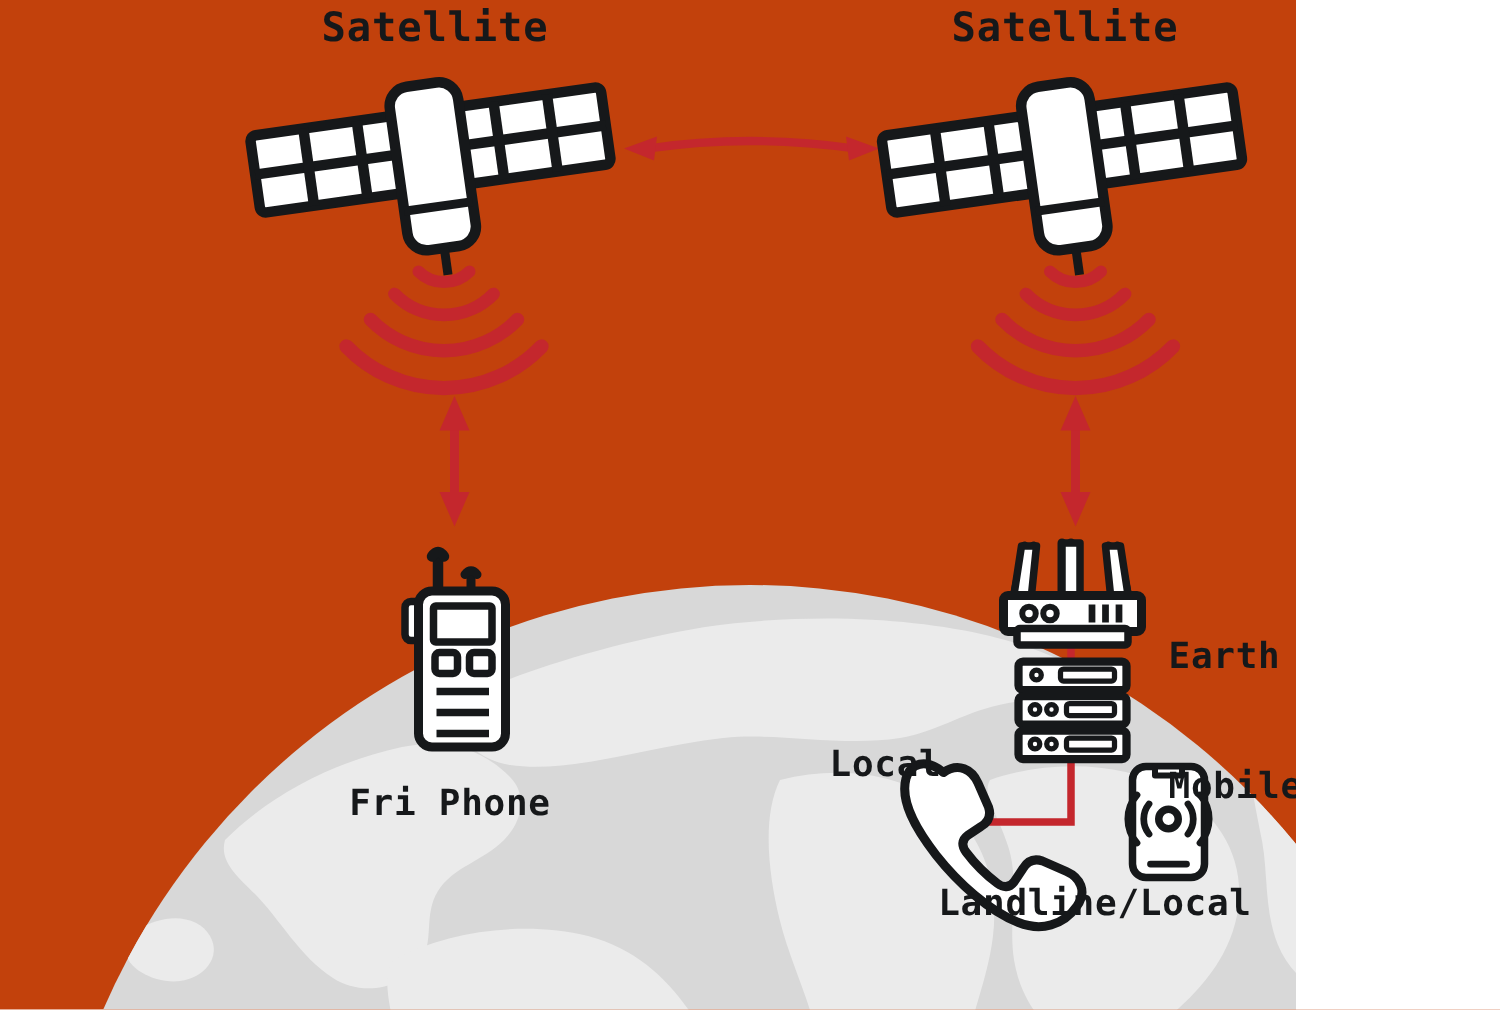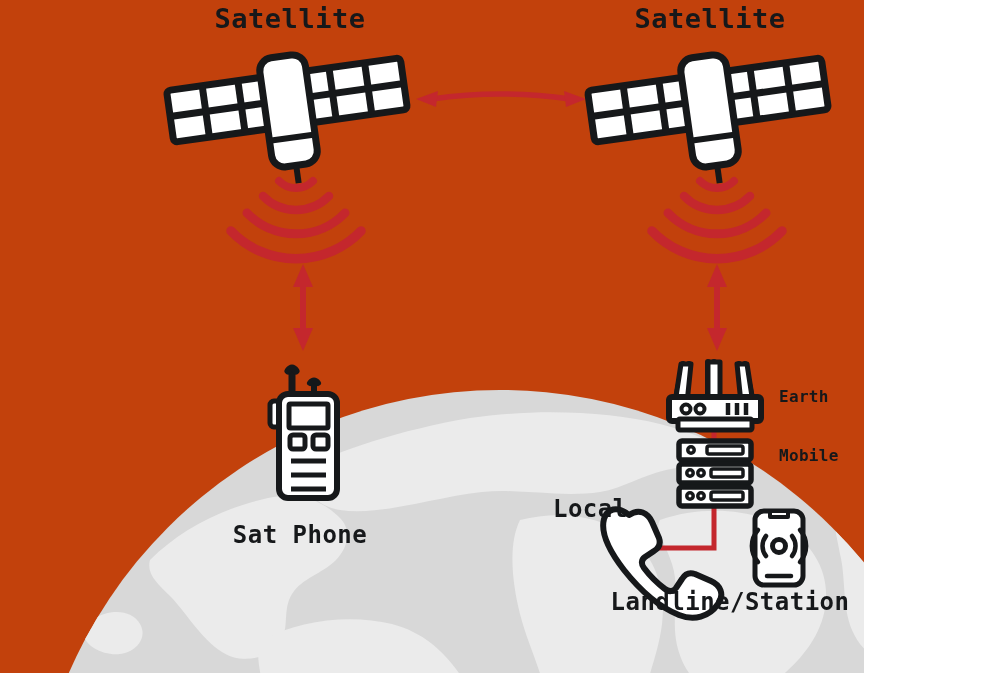--- a/index.html
+++ b/index.html
@@ -29,21 +29,21 @@
     font-family: "DejaVu Sans Mono", monospace;
     font-weight: bold;
     color: #16181a;
     white-space: pre;
     letter-spacing: 0.02em;
     line-height: 1.22;
   }
   .lbl-sat-left  { left: 0;   top: 3px;   width: 580px; text-align: center; font-size: 27px; }
   .lbl-sat-right { left: 420px; top: 3px; width: 580px; text-align: center; font-size: 27px; }
   .lbl-satphone  { left: 180px; top: 521px; width: 240px; text-align: center; font-size: 24px; }
-  .lbl-earth     { left: 779px; top: 348px; font-size: 16px; }
+  .lbl-earth     { left: 779px; top: 364px; font-size: 24px; }
   .lbl-local     { left: 553px; top: 436px; font-size: 24px; text-align: right; }
   .lbl-landline  { left: 555px; top: 588px; width: 350px; text-align: center; font-size: 24px; }
 </style>
 </head>
 <body>
 
 <div id="canvas">
 
   <svg id="scene" viewBox="0 0 1000 673" xmlns="http://www.w3.org/2000/svg">
 
@@ -261,26 +261,26 @@
       <path d="M 758 530 A 24 24 0 0 0 758 562" fill="none" stroke="#16181a" stroke-width="4.5" stroke-linecap="round"></path>
       <path d="M 800 530 A 24 24 0 0 1 800 562" fill="none" stroke="#16181a" stroke-width="4.5" stroke-linecap="round"></path>
     </g>
 
   </svg>
 
   <div class="lbl lbl-sat-left">Satellite</div>
 
   <div class="lbl lbl-sat-right">Satellite</div>
 
-  <div class="lbl lbl-satphone">Sat Phone</div>
+  <div class="lbl lbl-satphone">Fri Phone</div>
 
   <div class="lbl lbl-earth">
     <div>Earth</div>
     <div>Mobile</div>
   </div>
 
   <div class="lbl lbl-local">
     <div>Local</div>
   </div>
 
-  <div class="lbl lbl-landline">Landline/Station</div>
+  <div class="lbl lbl-landline">Landline/Local</div>
 
 </div>
 
 </body></html>

